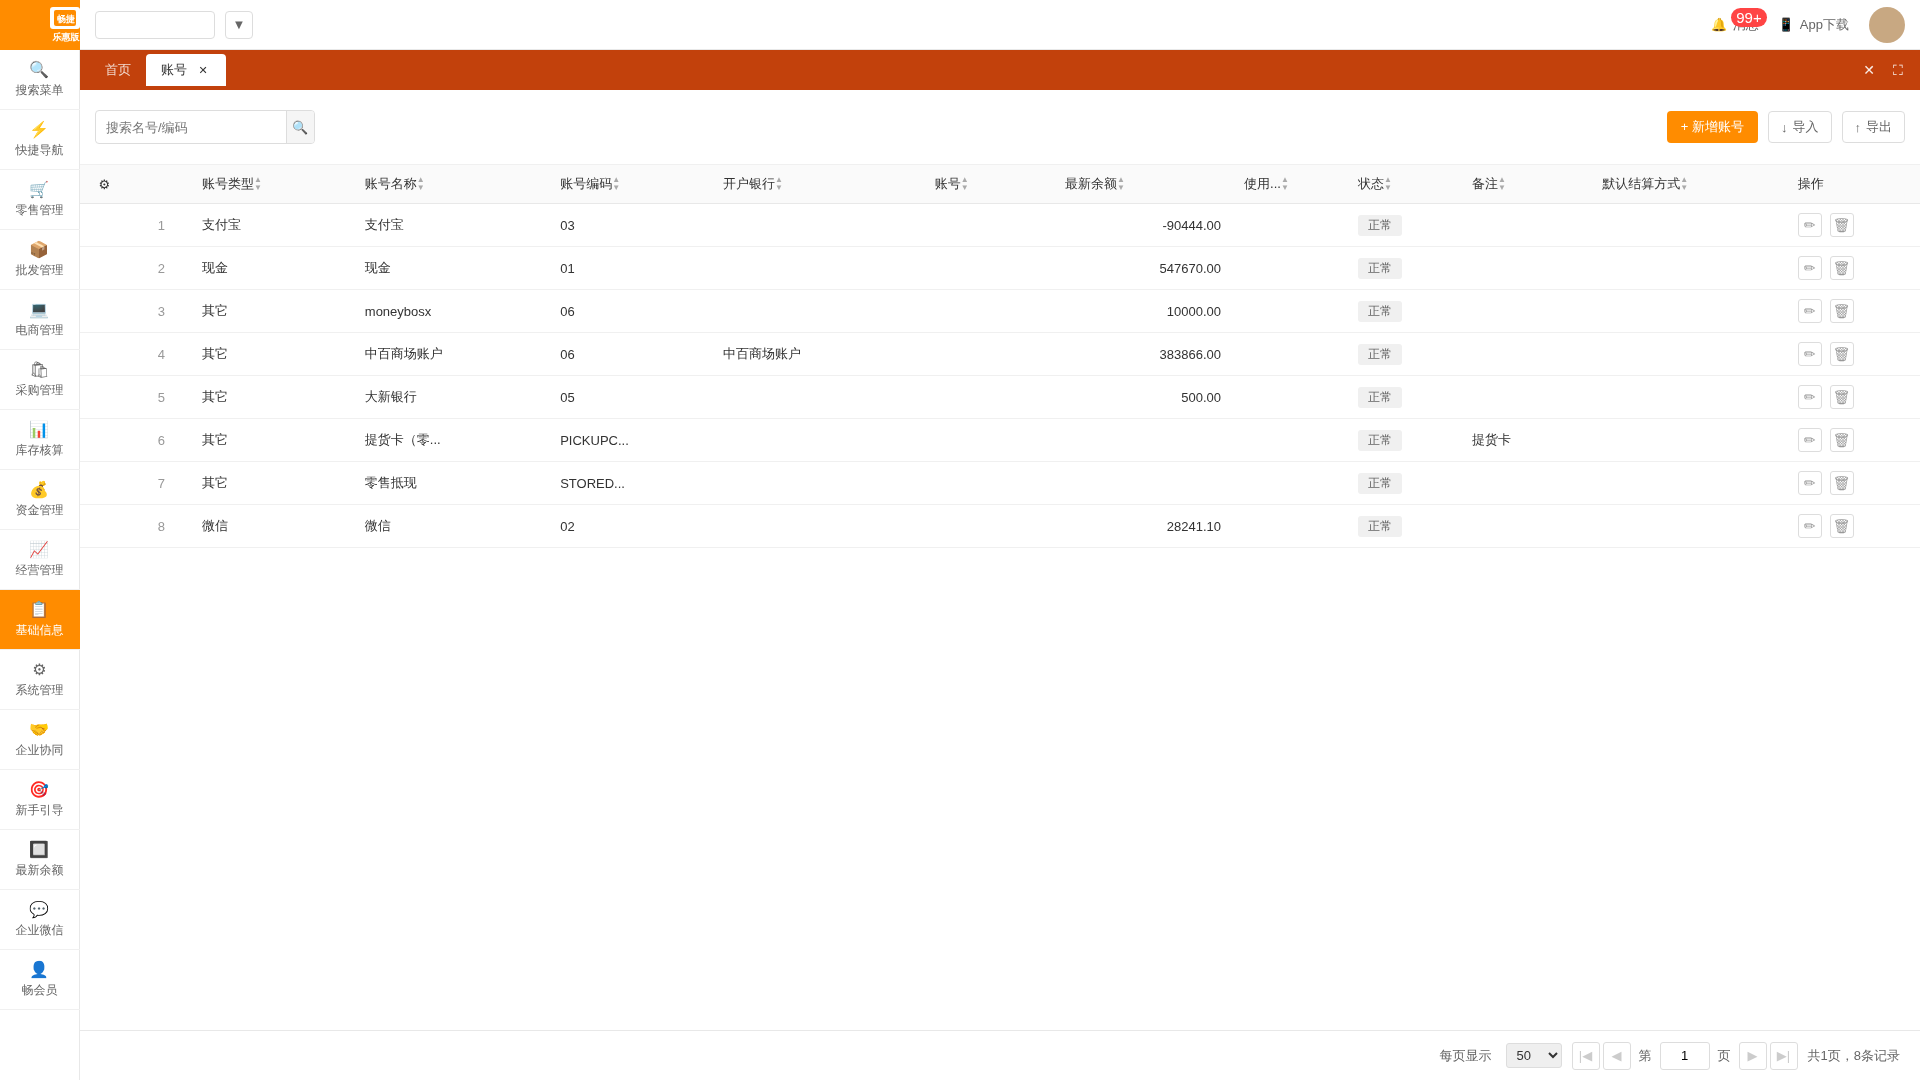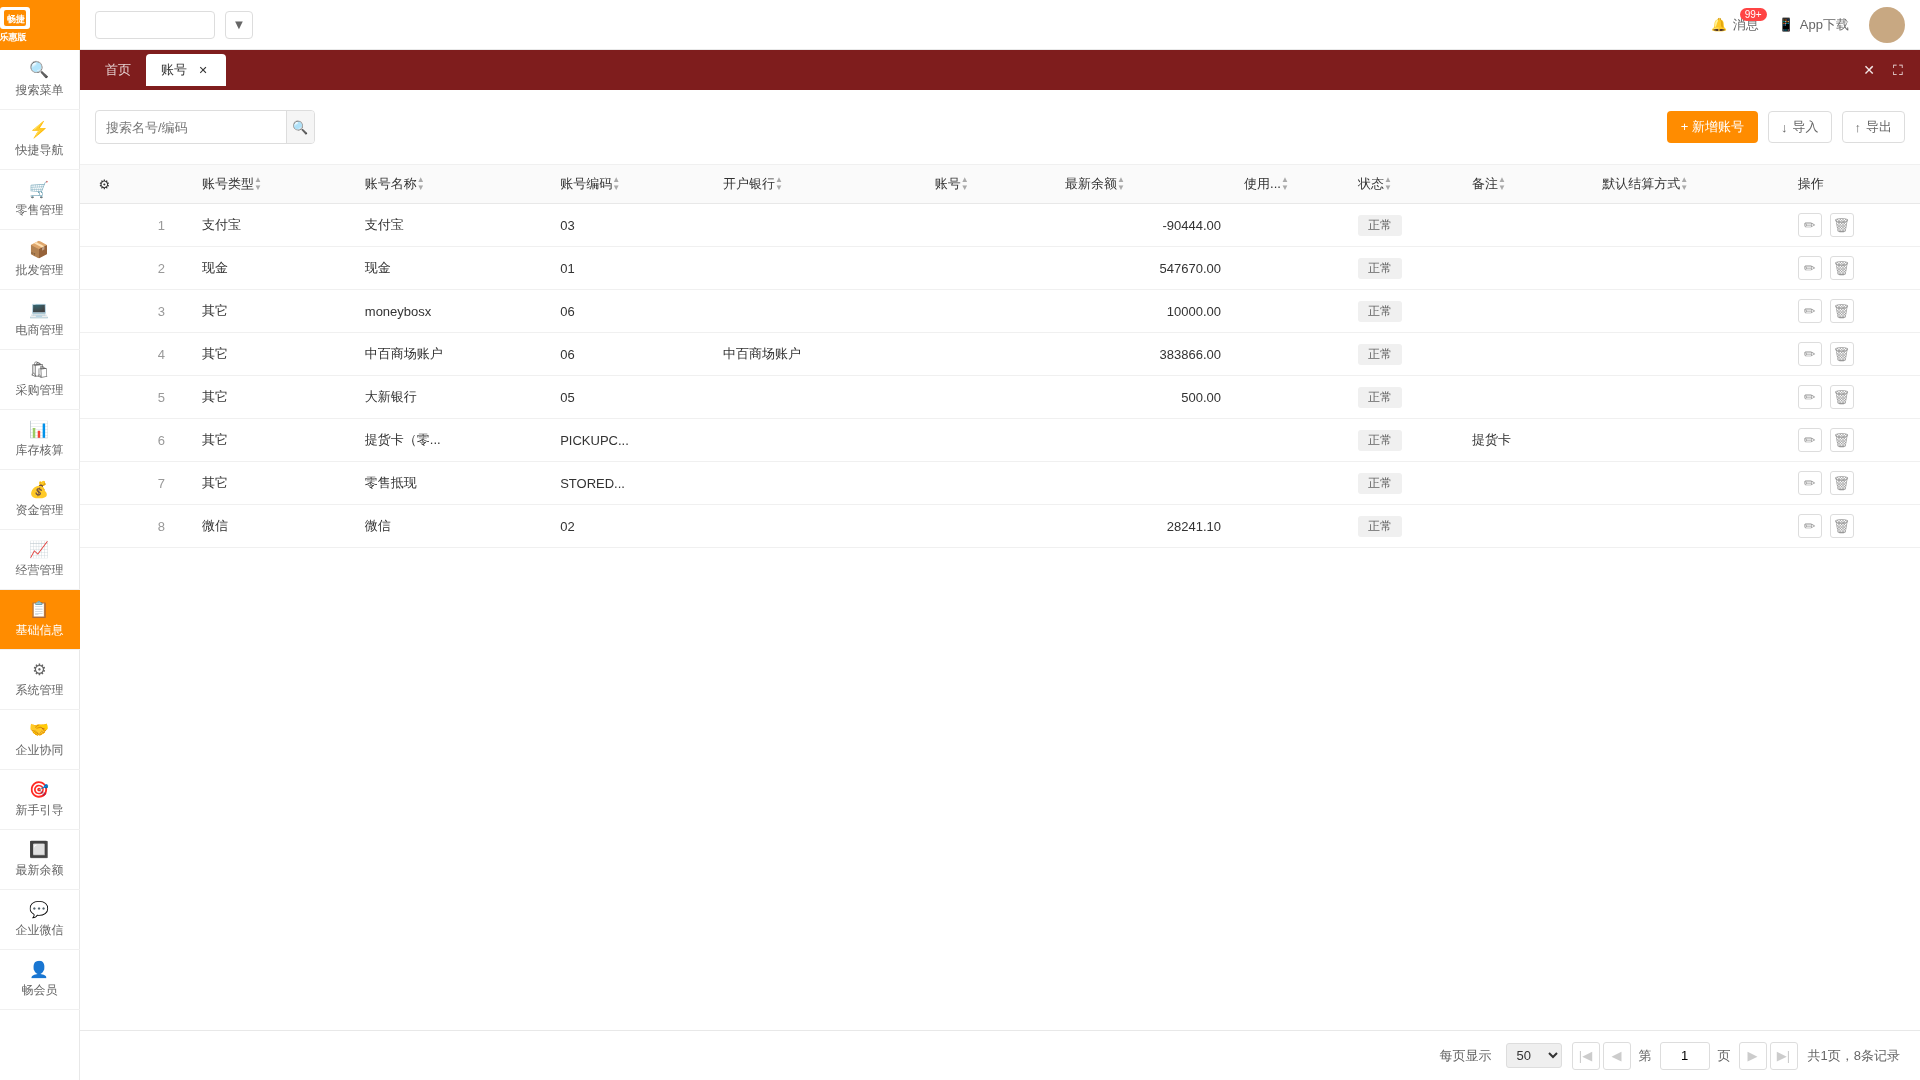--- a/index.html
+++ b/index.html
@@ -14,21 +14,21 @@
       align-items: center;
       border-right: 1px solid #e8e8e8;
       flex-shrink: 0;
       z-index: 10;
     }
     .sidebar-logo {
       width: 80px;
       height: 50px;
       background: #ff8c00;
       display: flex;
-      align-items: flex-start;
+      align-items: flex-end;
       justify-content: center;
       flex-direction: column;
       color: white;
       font-size: 10px;
       font-weight: bold;
     }
     .sidebar-logo .logo-icon {
       width: 30px;
       height: 22px;
       background: #fff;
@@ -105,21 +105,21 @@
       gap: 5px;
       cursor: pointer;
       color: #666;
       font-size: 13px;
       position: relative;
     }
     .badge {
       background: #ff4444;
       color: #fff;
       border-radius: 10px;
-      font-size: 10px;
+      font-size: 15px;
       padding: 1px 5px;
       position: absolute;
       top: -8px;
       right: -8px;
     }
     .app-download {
       display: flex;
       align-items: center;
       gap: 5px;
       cursor: pointer;
@@ -130,21 +130,21 @@
       width: 32px;
       height: 32px;
       border-radius: 50%;
       background: #ddd;
       cursor: pointer;
     }
 
     
     .tab-bar {
       height: 40px;
-      background: #7f1d1d;
+      background: #c2410c;
       display: flex;
       align-items: center;
       padding: 0 10px;
       flex-shrink: 0;
     }
     .tab-item {
       height: 32px;
       display: flex;
       align-items: center;
       padding: 0 15px;

